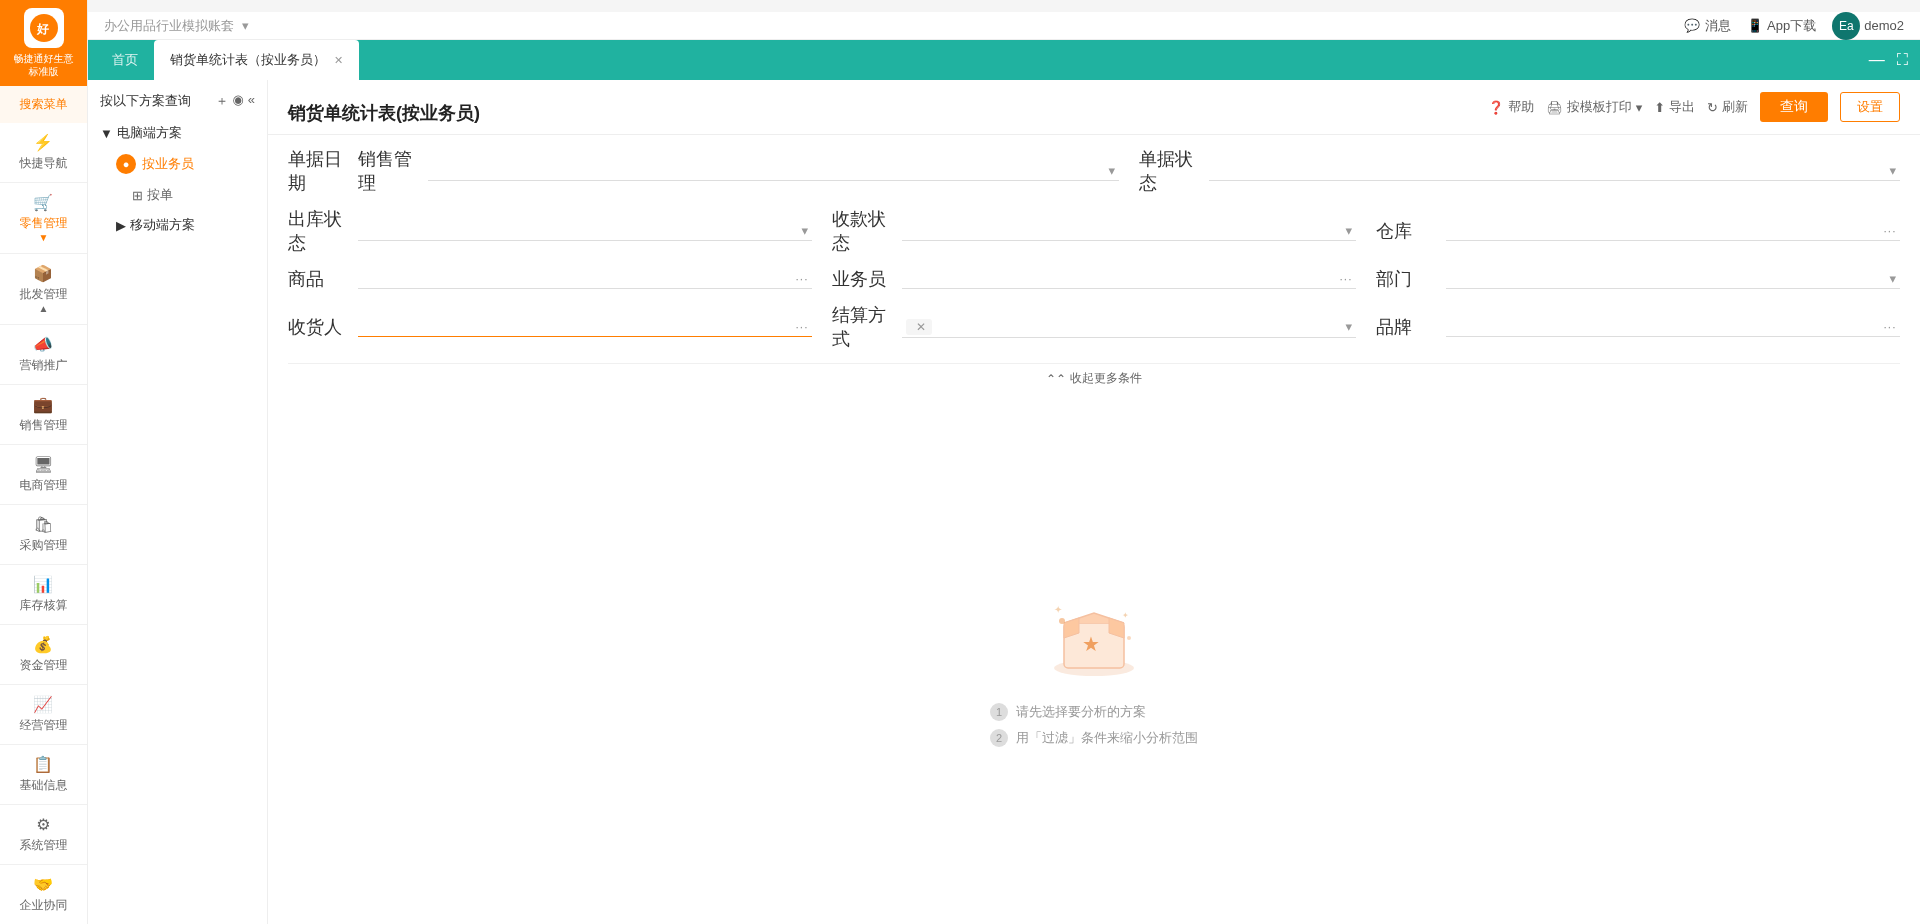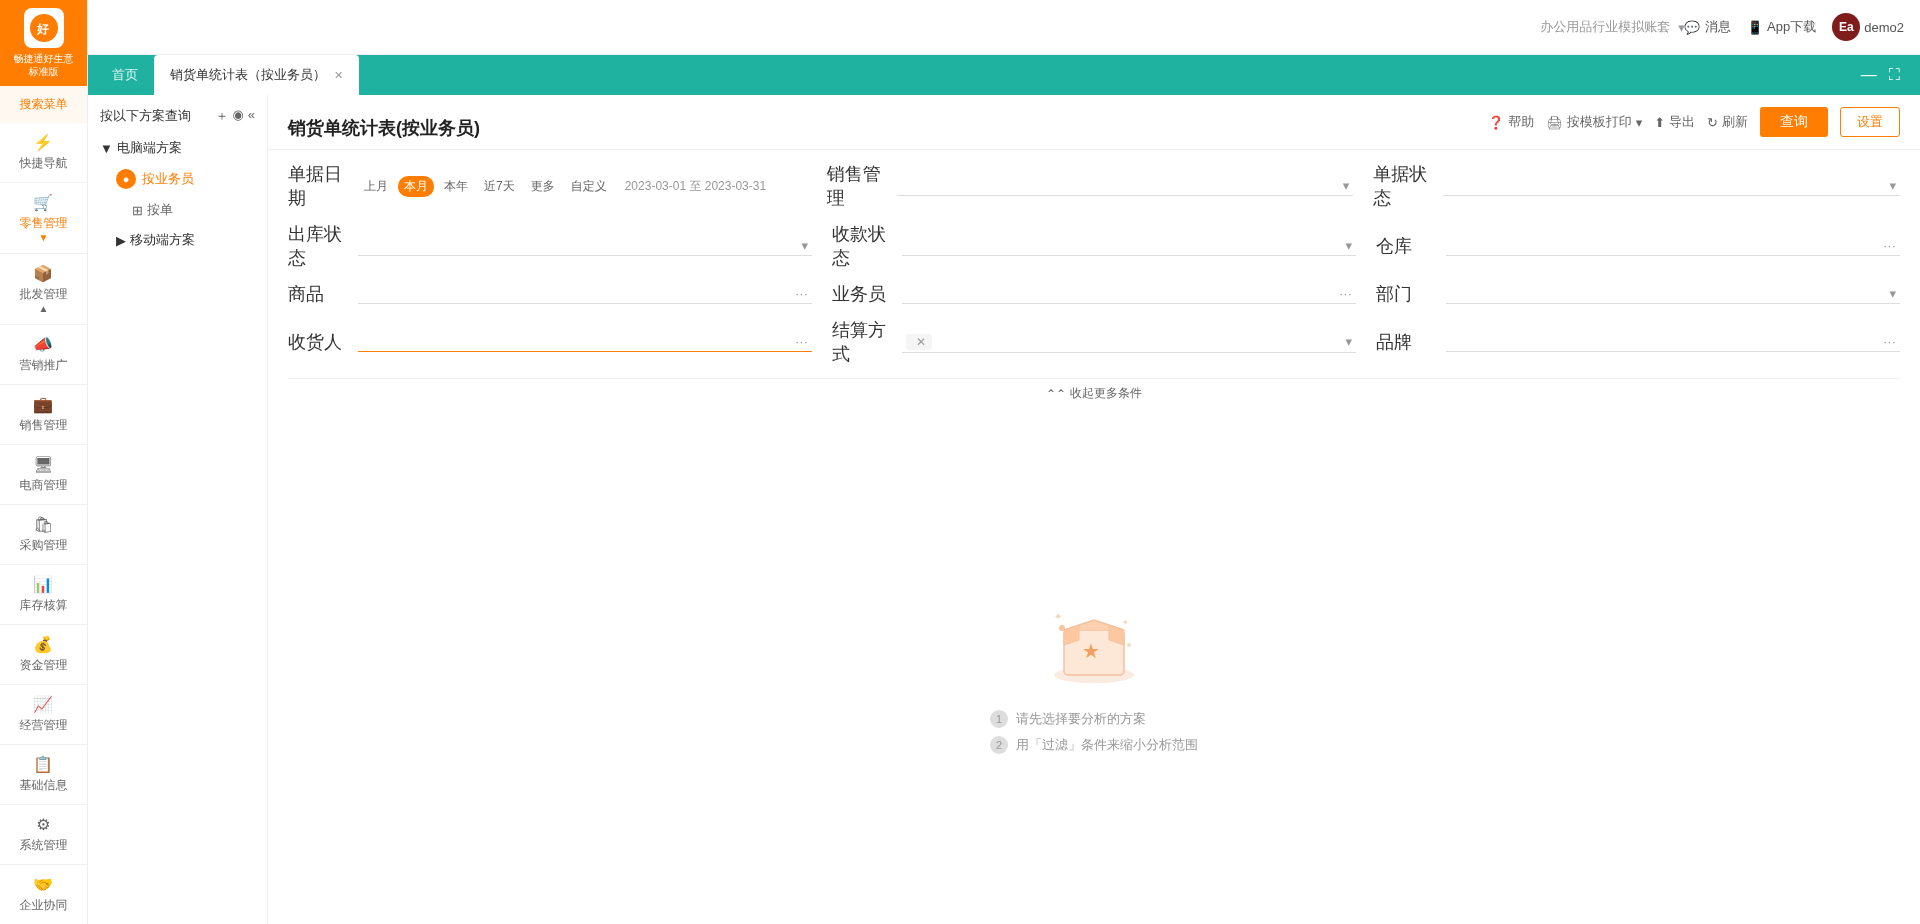--- a/index.html
+++ b/index.html
@@ -66,26 +66,27 @@
     .main-area {
       flex: 1;
       display: flex;
       flex-direction: column;
       overflow: hidden;
     }
 
     
     .top-bar {
       background: #fff;
-      height: 55px;
+      height: 28px;
       display: flex;
       align-items: center;
       padding: 0 16px;
       border-bottom: 1px solid #eee;
-      justify-content: flex-end;
+      justify-content: space-between;
+      margin-top: 12px;
     }
     .top-bar-left {
       display: flex;
       align-items: center;
       gap: 8px;
     }
     .top-bar-right {
       display: flex;
       align-items: center;
       gap: 16px;
@@ -95,36 +96,36 @@
     .top-bar-right .item {
       display: flex;
       align-items: center;
       gap: 4px;
       cursor: pointer;
     }
     .avatar {
       width: 28px;
       height: 28px;
       border-radius: 50%;
-      background: #7f1d1d;
+      background: #0f766e;
       color: #fff;
       display: flex;
       align-items: center;
       justify-content: center;
       font-size: 12px;
-      font-weight: bold;
+      font-weight: normal;
     }
 
     
     .tab-bar {
       background: #20b2a0;
       height: 40px;
       display: flex;
       align-items: center;
-      padding: 0 8px 0 8px;
+      padding: 0 0 0 8px;
     }
     .tab {
       display: flex;
       align-items: center;
       padding: 0 16px;
       height: 100%;
       font-size: 13px;
       cursor: pointer;
       color: rgba(255,255,255,0.85);
     }
@@ -582,31 +583,20 @@
           </div>
           <button class="btn-query">查询</button>
           <button class="btn-settings">设置</button>
         </div>
       </div>
 
       <div class="filter-area">
 
         <div class="filter-row">
           <span class="filter-label">单据日期</span>
-          <div style="flex:1; display:flex; align-items:center; gap:4px; margin-right:20px;">
-            <div class="date-tabs">
-              <span class="date-tab">上月</span>
-              <span class="date-tab active">本月</span>
-              <span class="date-tab">本年</span>
-              <span class="date-tab">近7天</span>
-              <span class="date-tab">更多</span>
-              <span class="date-tab">自定义</span>
-            </div>
-            <span class="date-range-text">2023-03-01 至 2023-03-31</span>
-          </div>
           <span class="filter-label">销售管理</span>
           <div class="filter-control" style="flex:1; margin-right:20px;">
             <span style="flex:1;"></span>
             <span style="color:#999;">▾</span>
           </div>
           <span class="filter-label">单据状态</span>
           <div class="filter-control" style="flex:1; margin-right:0;">
             <span style="flex:1;"></span>
             <span style="color:#999;">▾</span>
           </div>

